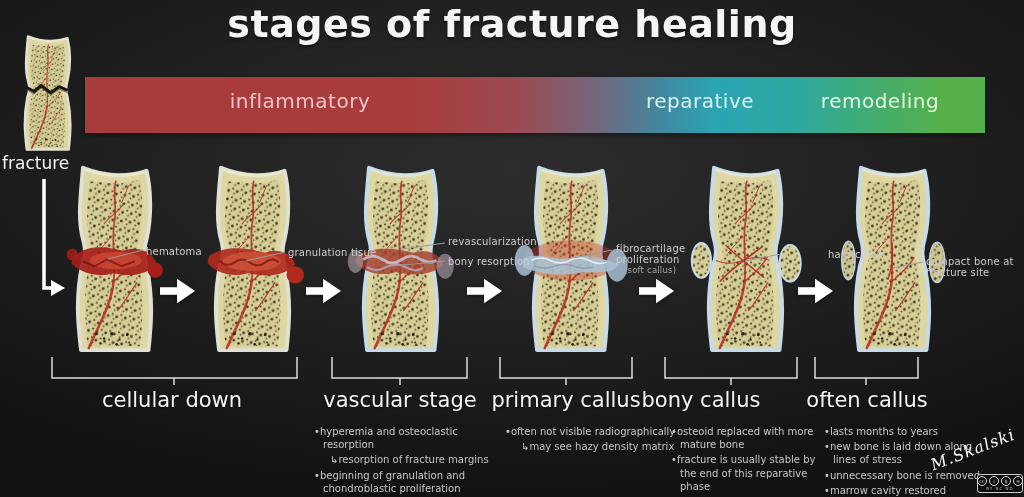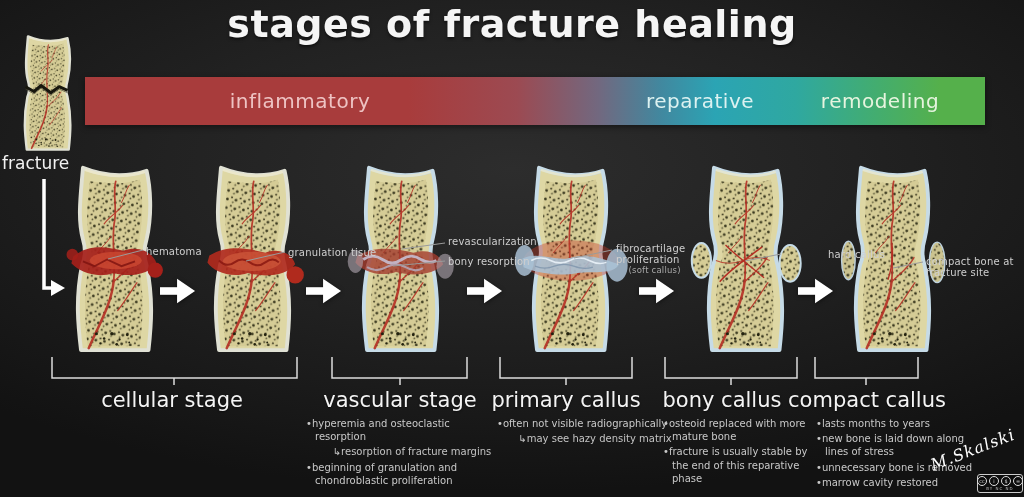--- a/index.html
+++ b/index.html
@@ -10,57 +10,57 @@
     -webkit-font-smoothing:antialiased;
   }
   .abs{position:absolute;}
   #title{
     top:2px;left:0;width:100%;text-align:center;
     font-size:38px;font-weight:700;color:#f5f5f5;letter-spacing:0.5px;
     text-shadow:0 2px 3px rgba(0,0,0,.5);
   }
   
   #phase-bar{
-    left:85px;top:77px;width:900px;height:48px;
+    left:85px;top:77px;width:900px;height:56px;
     background:linear-gradient(90deg,#a83c3c 0%,#a83c3c 36%,#9c4a52 48%,#72687f 57%,#41889f 64%,#2ba4b4 70%,#2fa8a0 79%,#43ad6f 88%,#55b04b 95%,#58b14a 100%);
     box-shadow:0 2px 6px rgba(0,0,0,.45);
   }
   .phase-label{
     position:absolute;top:0;height:48px;line-height:48px;
     transform:translateX(-50%);font-size:20px;letter-spacing:0.5px;white-space:nowrap;
   }
   #phase-inflammatory{left:215px;color:#eec3c3;}
   #phase-reparative{left:615px;color:#dcf2f1;}
   #phase-remodeling{left:795px;color:#e6f4de;}
   
   #fracture-fig{left:10px;top:34px;height:118px;}
   #fracture-fig svg{height:118px;}
   #fracture-label{left:2px;top:153px;width:88px;text-align:left;font-size:17px;color:#f2f2f2;}
   
   .bone-slot{top:164px;height:190px;}
   .bone-slot svg{height:190px;display:block;}
   
   .ann{font-size:10px;color:#cfcfcf;white-space:nowrap;letter-spacing:0.2px;}
-  .ann.small{font-size:8.5px;color:#a8a8a8;text-align:center;}
+  .ann.small{font-size:8.5px;color:#a8a8a8;}
   
   .fwd-arrow{top:277px;width:36px;height:28px;}
   .fwd-arrow svg{width:36px;height:28px;filter:drop-shadow(0 1px 2px rgba(0,0,0,.5));}
   
   .stage-name{
     top:388px;transform:translateX(-50%);font-size:21px;color:#f4f4f4;
     white-space:nowrap;text-shadow:0 1px 2px rgba(0,0,0,.5);
   }
   
   ul.bullets{
-    margin:0;padding:0;list-style:none;top:417px;
+    margin:8px;padding:0;list-style:none;top:417px;
     font-size:10px;line-height:1.32;color:#c9c9c9;
   }
   ul.bullets li{padding-left:9px;text-indent:-9px;margin-bottom:2px;}
   ul.bullets li:before{content:"\2022 ";}
-  ul.bullets li.sub{margin-left:16px;color:#c4c4c4;text-align:center;}
+  ul.bullets li.sub{margin-left:16px;color:#c4c4c4;}
   ul.bullets li.sub:before{content:"\21B3 ";}
   
   #signature{
     left:928px;top:438px;width:100px;transform:rotate(-21deg);
     font-family:"DejaVu Serif","Liberation Serif",serif;font-style:italic;
     font-size:16px;color:#ffffff;letter-spacing:1px;white-space:nowrap;
   }
   #cc-badge{
     left:977px;top:474px;width:44px;height:17px;border:1px solid #cccccc;border-radius:3px;
     background:#0d0d0d;display:flex;flex-direction:column;align-items:center;justify-content:center;gap:1px;
@@ -398,25 +398,25 @@
     <div class="ann">fibrocartilage</div>
     <div class="ann">proliferation</div>
     <div class="ann small" style="margin-left:8px">(soft callus)</div>
   </div>
   <div class="abs ann" style="left:828px;top:249px">hard callus</div>
   <div class="abs" style="left:926px;top:256px">
     <div class="ann">compact bone at</div>
     <div class="ann">fracture site</div>
   </div>
 
-  <div class="abs stage-name" style="left:172px">cellular stage</div>
+  <div class="abs stage-name" style="left:172px">cellular down</div>
   <div class="abs stage-name" style="left:400px">vascular stage</div>
   <div class="abs stage-name" style="left:566px">primary callus</div>
-  <div class="abs stage-name" style="left:722px">bony callus</div>
-  <div class="abs stage-name" style="left:867px">compact callus</div>
+  <div class="abs stage-name" style="left:701px">bony callus</div>
+  <div class="abs stage-name" style="left:867px">often callus</div>
 
   <ul class="abs bullets" style="left:306px;width:196px">
       <li>hyperemia and osteoclastic resorption</li>
       <li class="sub">resorption of fracture margins</li>
       <li>beginning of granulation and chondroblastic proliferation</li>
     </ul>
   <ul class="abs bullets" style="left:497px;width:180px">
       <li>often not visible radiographically</li>
       <li class="sub">may see hazy density matrix</li>
     </ul>

